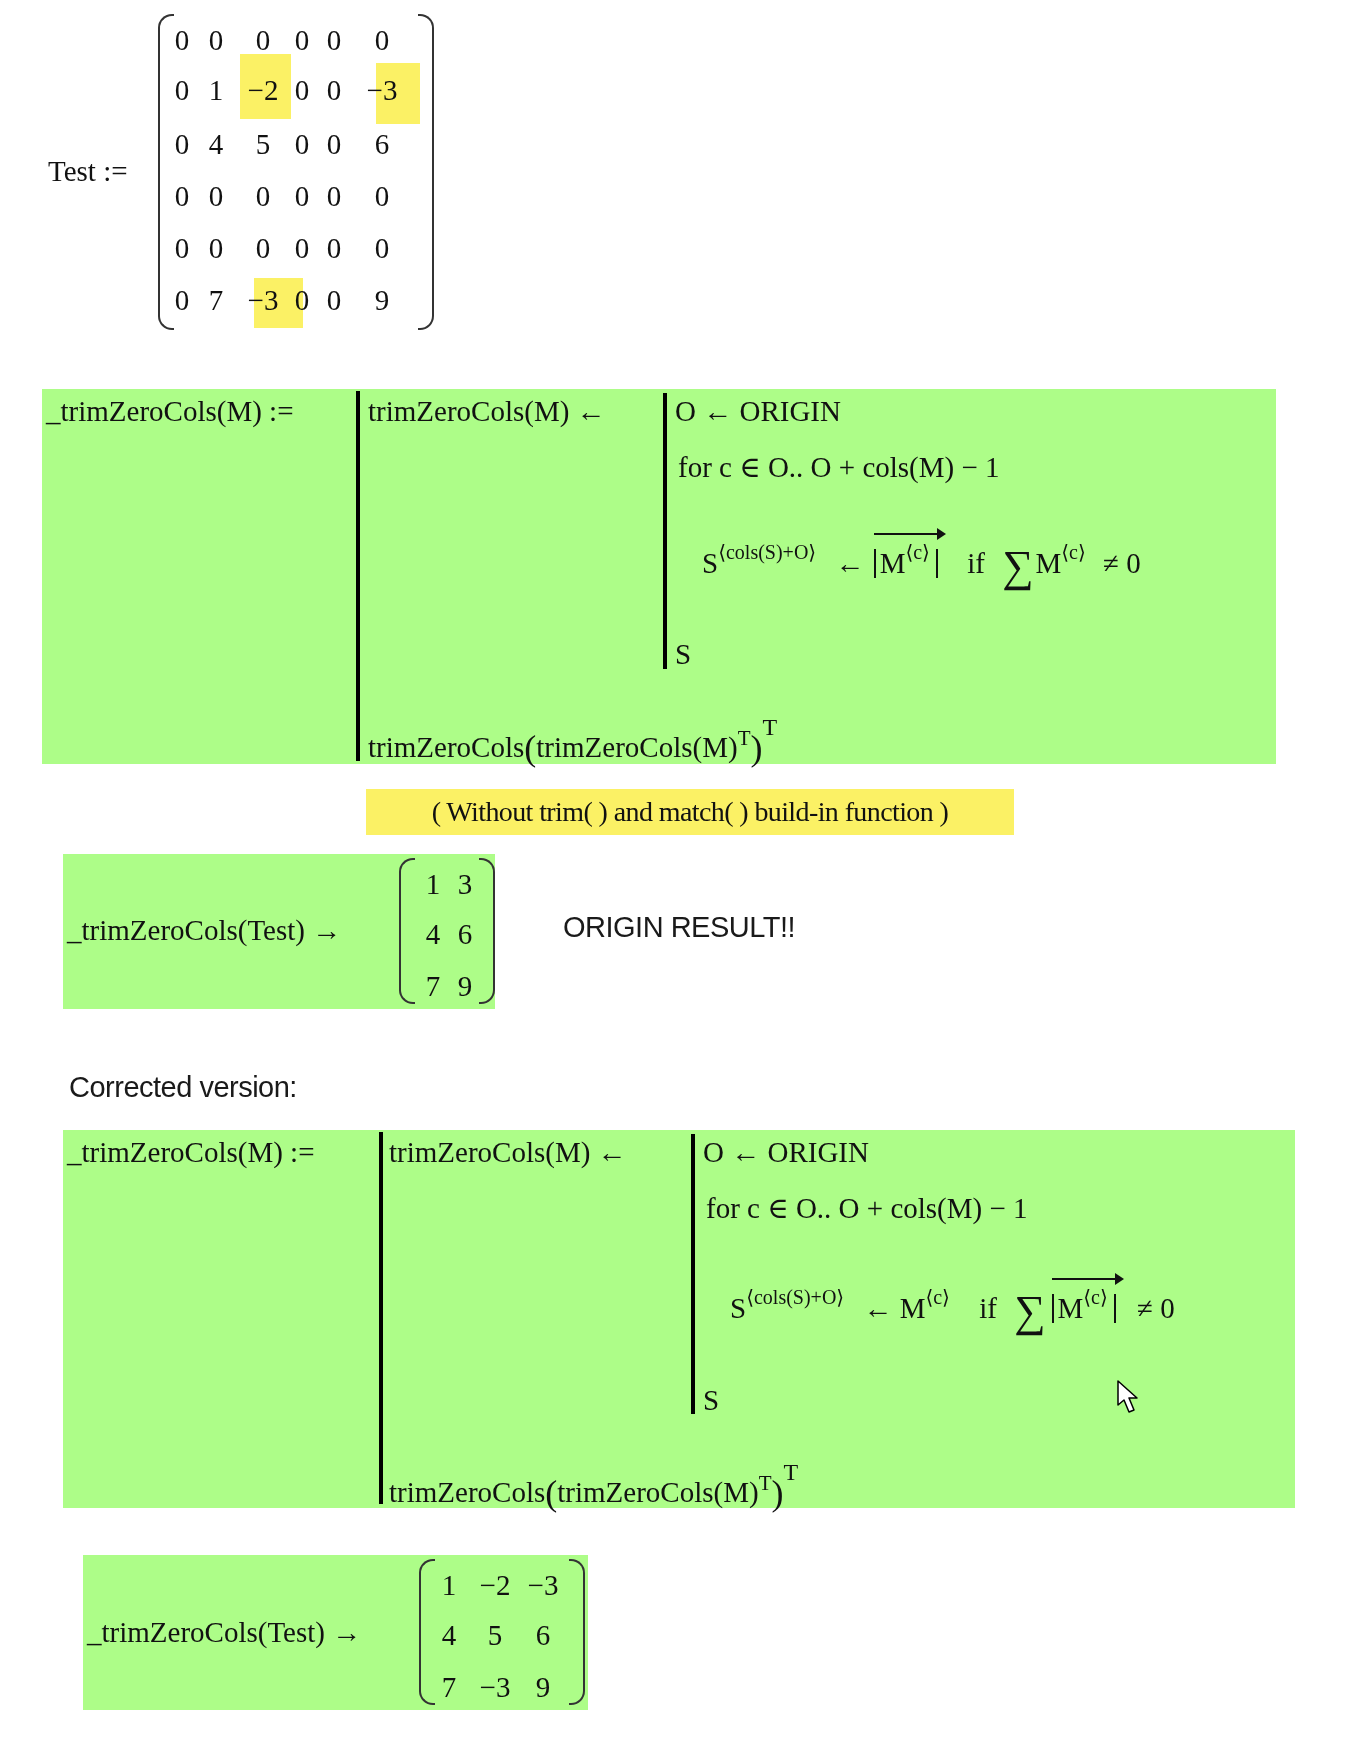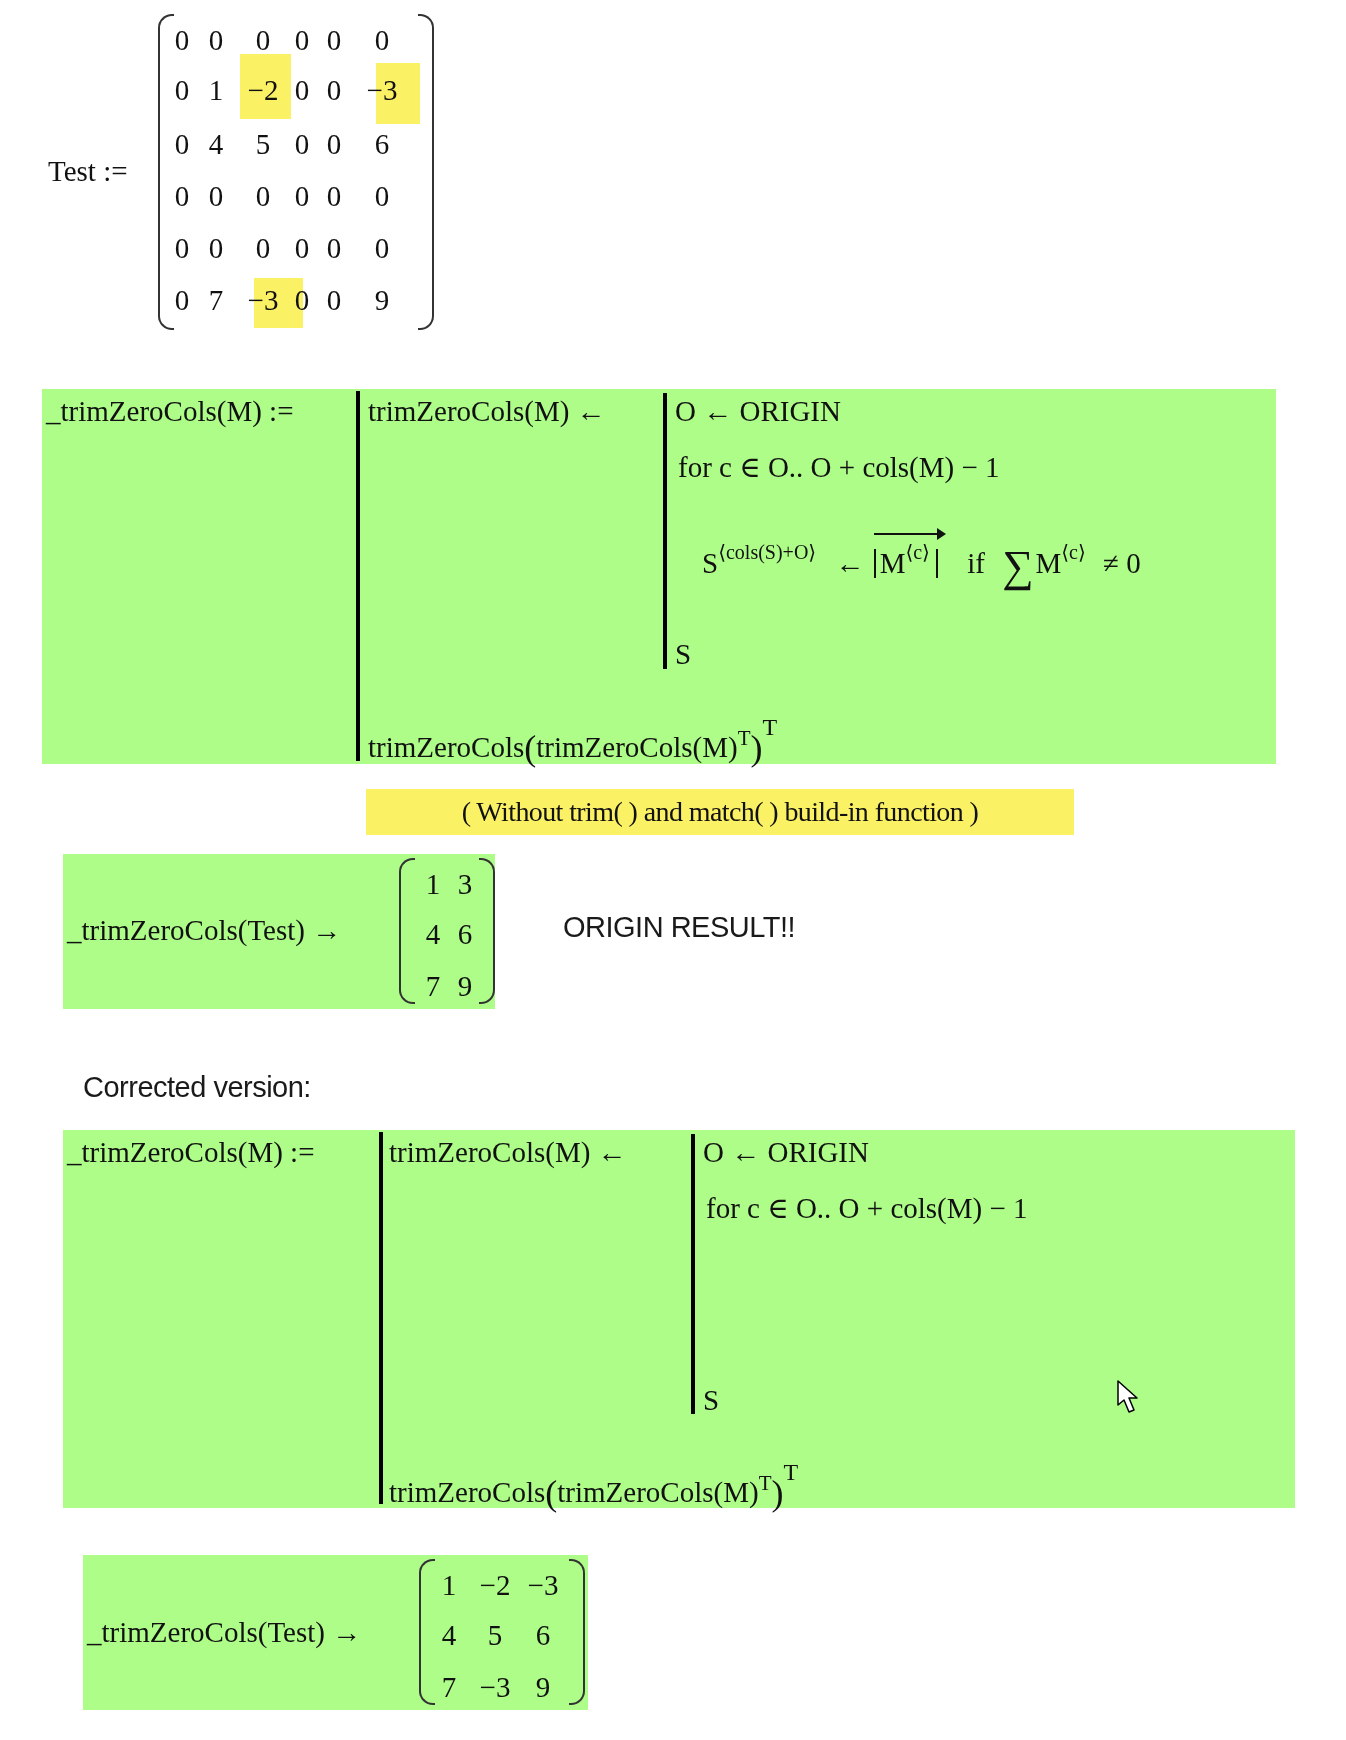--- a/index.html
+++ b/index.html
@@ -88,50 +88,58 @@
     <span style="margin-left:22px;">if</span>
     <span class="sigma" style="margin-left:10px;">∑</span><span>M</span><span class="sup-sm">⟨c⟩</span>
     <span style="margin-left:10px;">≠ 0</span>
   </div>
   <div class="abs math" style="left:633px; top:251px;">S</div>
   <div class="abs math" style="left:326px; top:338px;">
     <span>trimZeroCols</span><span style="font-size:36px; position:relative; top:3px;">(</span><span>trimZeroCols(M)</span><sup>T</sup><span style="font-size:36px; position:relative; top:3px;">)</span><sup style="font-size:24px; vertical-align:0.9em;">T</sup>
   </div>
 </div>
 
-<div class="abs yellow math" style="left:366px; top:789px; width:708px; height:46px; display:flex; align-items:center; justify-content:center; font-size:28px; letter-spacing:-0.6px;">
+<div class="abs yellow math" style="left:366px; top:789px; width:648px; height:46px; display:flex; align-items:center; justify-content:center; font-size:28px; letter-spacing:-0.6px;">
   <span>( Without trim(  ) and match(  ) build-in function )</span>
 </div>
 
 <div class="abs green" style="left:63px; top:854px; width:432px; height:155px;">
   <div class="abs math" style="left:4px; top:62px;">_trimZeroCols(Test) →</div>
   <div class="abs" style="left:336px; top:4px; width:96px; height:146px;">
     <div class="paren l" style="left:0; top:0; height:142px;"></div>
     <div class="paren r" style="right:0; top:0; height:142px;"></div>
     <div id="r1-grid">
         <div class="cell math" style="left: 21px; top: 12px; width: 26px;">1</div>
         <div class="cell math" style="left: 53px; top: 12px; width: 26px;">3</div>
         <div class="cell math" style="left: 21px; top: 62px; width: 26px;">4</div>
         <div class="cell math" style="left: 53px; top: 62px; width: 26px;">6</div>
         <div class="cell math" style="left: 21px; top: 114px; width: 26px;">7</div>
         <div class="cell math" style="left: 53px; top: 114px; width: 26px;">9</div>
       </div>
   </div>
 </div>
 <div class="abs sans" style="left:563px; top:911px;">ORIGIN RESULT!!</div>
 
-<div class="abs sans" style="left:83px; top:1071px;">Corrected version:</div>
+<div class="abs sans" style="left:69px; top:1071px;">Corrected version:</div>
 
 <div class="abs green" style="left:63px; top:1130px; width:1232px; height:378px;">
   <div class="abs math" style="left:4px; top:8px;">_trimZeroCols(M) :=</div>
   <div class="bar" style="left:316px; top:2px; height:372px;"></div>
   <div class="abs math" style="left:326px; top:8px;">trimZeroCols(M) ←</div>
   <div class="bar" style="left:628px; top:4px; height:280px;"></div>
   <div class="abs math" style="left:640px; top:8px;">O ← ORIGIN</div>
   <div class="abs math" style="left:643px; top:64px;">for  c ∈ O.. O + cols(M) − 1</div>
+  <div class="abs math" style="left:667px; top:152px;">
+    <span>S</span><span class="sup-sm">⟨cols(S)+O⟩</span>
+    <span style="margin-left:12px;">←</span>
+    <span>M</span><span class="sup-sm">⟨c⟩</span>
+    <span style="margin-left:22px;">if</span>
+    <span class="sigma" style="margin-left:10px;">∑</span><span class="vec" style="margin-left:4px;"><span>M</span><span class="sup-sm">⟨c⟩</span></span>
+    <span style="margin-left:14px;">≠ 0</span>
+  </div>
   <div class="abs math" style="left:640px; top:256px;">S</div>
   <div class="abs math" style="left:326px; top:342px;">
     <span>trimZeroCols</span><span style="font-size:36px; position:relative; top:3px;">(</span><span>trimZeroCols(M)</span><sup>T</sup><span style="font-size:36px; position:relative; top:3px;">)</span><sup style="font-size:24px; vertical-align:0.9em;">T</sup>
   </div>
 </div>
 
 <svg class="abs" style="left:1117px; top:1380px;" width="26" height="36" viewBox="0 0 26 36">
   <path d="M1 1 L1 25 L7 20 L12 32 L17 30 L12 18 L20 18 Z" fill="#fff" stroke="#000" stroke-width="1.5" stroke-linejoin="round"></path>
 </svg>
 

